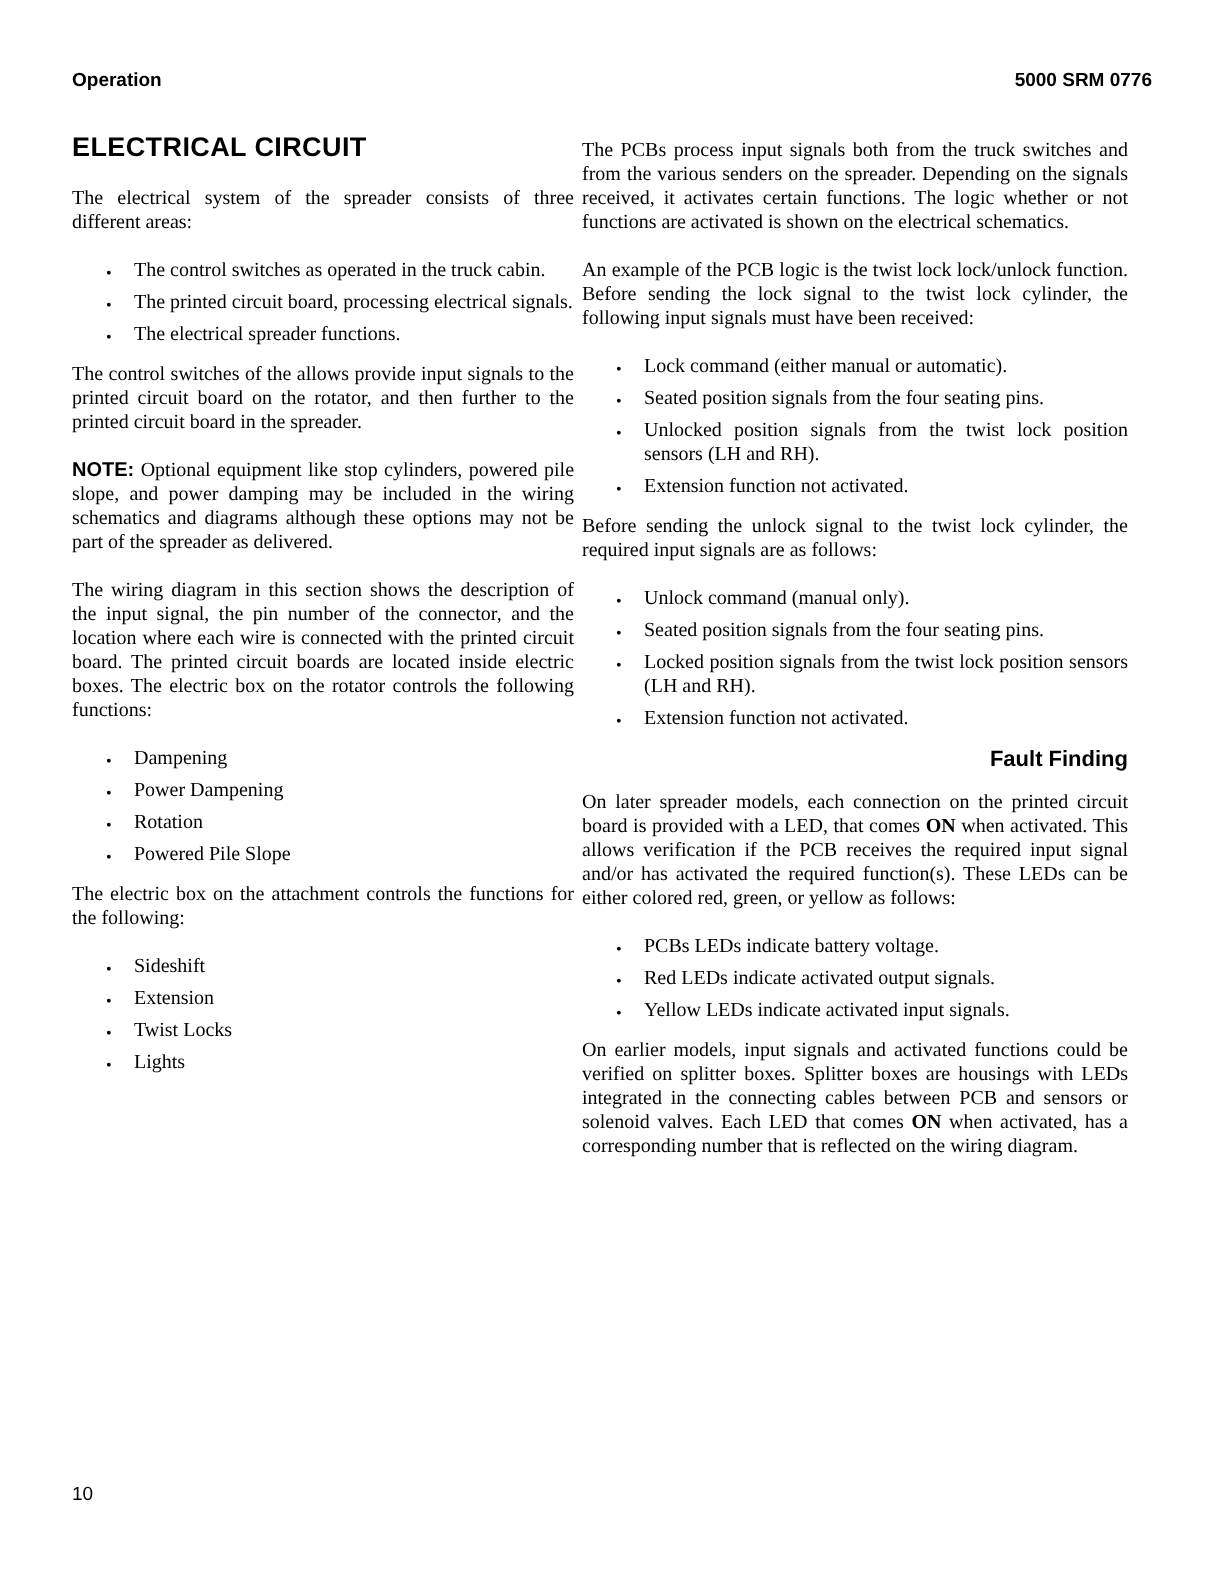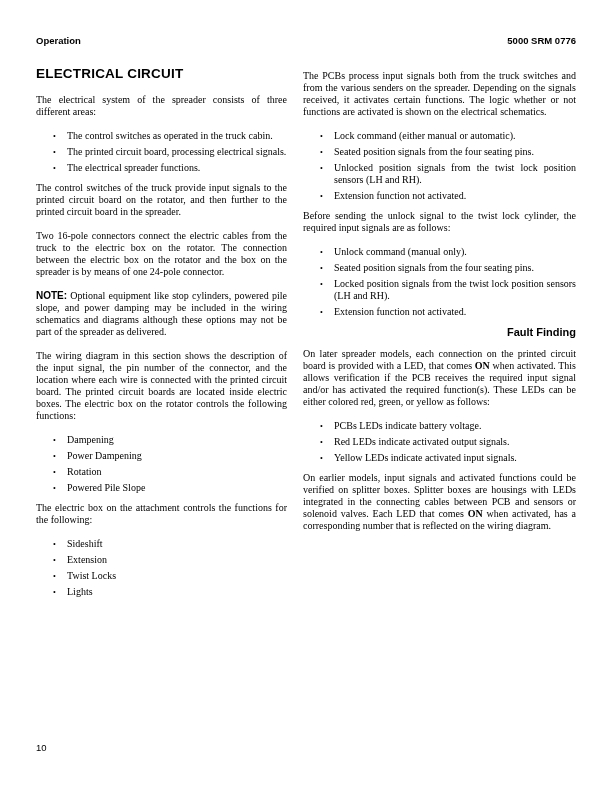--- a/index.html
+++ b/index.html
@@ -23,21 +23,21 @@
     font-weight: bold;
     font-size: 9.5px;
     line-height: 10px;
   }
   .columns {
     position: absolute;
     left: 36px;
     top: 67px;
     width: 540px;
     display: flex;
-    gap: 16px;
+    gap: 4px;
     align-items: flex-start;
   }
   .col-left  { width: 251px; }
   .col-right { width: 273px; padding-top: 3px; }
   h1.section-title {
     font-family: "Liberation Sans", sans-serif;
     font-size: 13.5px;
     line-height: 14px;
     letter-spacing: 0.2px;
     margin: 0 0 13px 0;
@@ -116,23 +116,22 @@
         <li>
           <span class="bullet">•</span>
           <span>The printed circuit board, processing electrical signals.</span>
         </li>
         <li>
           <span class="bullet">•</span>
           <span>The electrical spreader functions.</span>
         </li>
       </ul>
 
-      <p class="body-text">The control switches of the truck provide input signals to the printed circuit board on the rotator, and then further to the printed circuit board in the spreader.</p>
-
-      <p class="body-text">Two 16-pole connectors connect the electric cables from the truck to the electric box on the rotator. The connection between the electric box on the rotator and the box on the spreader is by means of one 24-pole connector.</p>
+      <p class="body-text">The control switches of the allows provide input signals to the printed circuit board on the rotator, and then further to the printed circuit board in the spreader.</p>
+
 
       <p class="body-text">
         <span class="note-label">NOTE:</span>
         <span>Optional equipment like stop cylinders, powered pile slope, and power damping may be included in the wiring schematics and diagrams although these options may not be part of the spreader as delivered.</span>
       </p>
 
       <p class="body-text">The wiring diagram in this section shows the description of the input signal, the pin number of the connector, and the location where each wire is connected with the printed circuit board. The printed circuit boards are located inside electric boxes. The electric box on the rotator controls the following functions:</p>
 
       <ul class="bullet-list">
         <li>
@@ -171,20 +170,21 @@
         <li>
           <span class="bullet">•</span>
           <span>Lights</span>
         </li>
       </ul>
     </div>
 
     <div class="col-right">
       <p class="body-text">The PCBs process input signals both from the truck switches and from the various senders on the spreader. Depending on the signals received, it activates certain functions. The logic whether or not functions are activated is shown on the electrical schematics.</p>
 
+      <p class="body-text">An example of the PCB logic is the twist lock lock/unlock function. Before sending the lock signal to the twist lock cylinder, the following input signals must have been received:</p>
 
       <ul class="bullet-list">
         <li>
           <span class="bullet">•</span>
           <span>Lock command (either manual or automatic).</span>
         </li>
         <li>
           <span class="bullet">•</span>
           <span>Seated position signals from the four seating pins.</span>
         </li>

